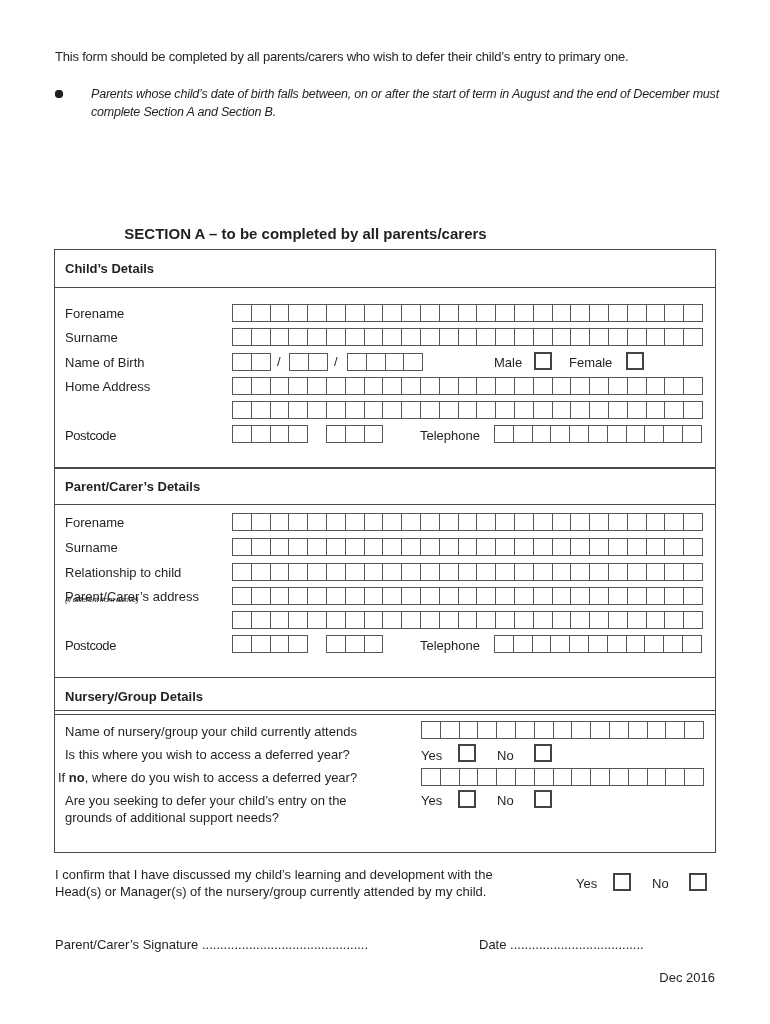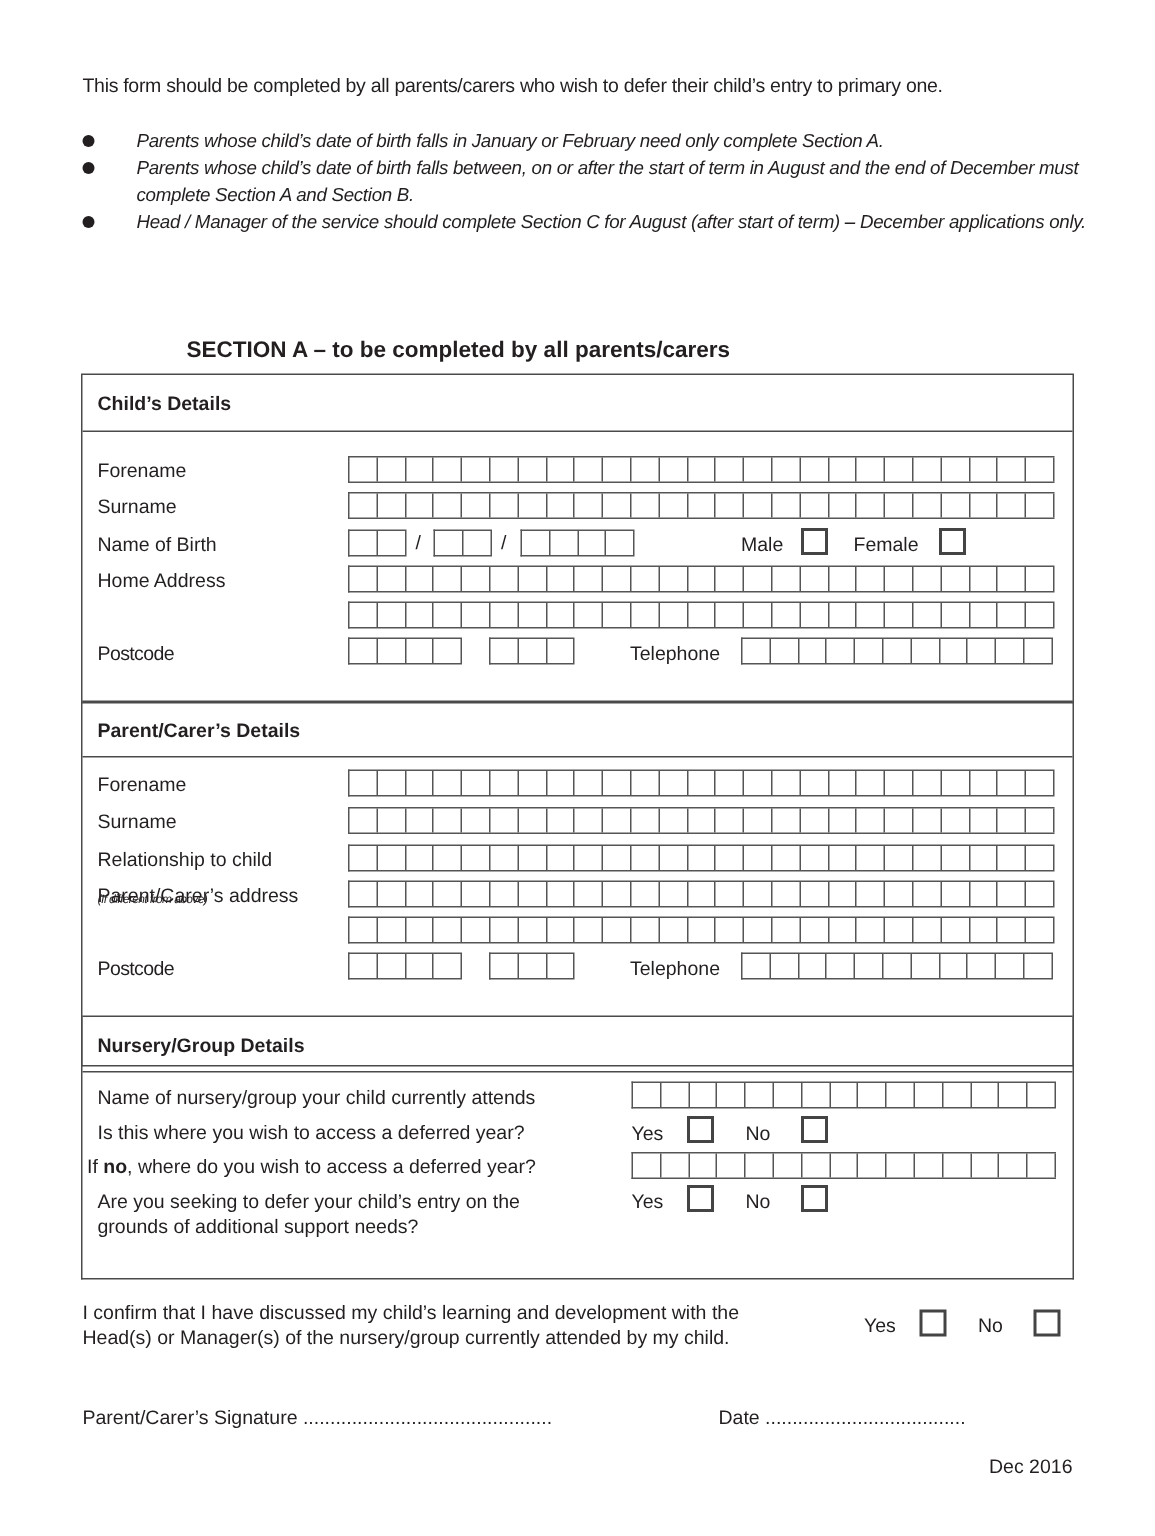--- a/index.html
+++ b/index.html
@@ -20,23 +20,22 @@
   .chk { position: absolute; width: 18px; height: 18px; border: 2px solid #444; background: #fff; }
   .sep { position: absolute; font-size: 13px; }
   .footer-date { right: 55px; top: 970px; font-size: 13px; }
 </style>
 </head>
 <body>
 
 <div class="abs intro">This form should be completed by all parents/carers who wish to defer their child’s entry to primary one.</div>
 
 <div class="abs bullets">
-  <div class="bullet"><span class="dot"></span><span>Parents whose child’s date of birth falls in January or February need only complete Section A.</span></div>
+  <div class="bullet"><span class="dot"></span></div>
   <div class="bullet"><span class="dot"></span><span>Parents whose child’s date of birth falls between, on or after the start of term in August and the end of December must complete Section A and Section B.</span></div>
-  <div class="bullet"><span class="dot"></span><span>Head / Manager of the service should complete Section C for August (after start of term) – December applications only.</span></div>
 </div>
 
 <div class="abs section-title">SECTION A – to be completed by all parents/carers</div>
 
 <div class="panel" style="top:249px;height:220px;">
   <div class="panel-head">Child’s Details</div>
 </div>
 <div class="lbl" style="left:65px;top:306px;">Forename</div>
 <div class="boxes" style="left:232px;top:304px;">
     <span></span>

